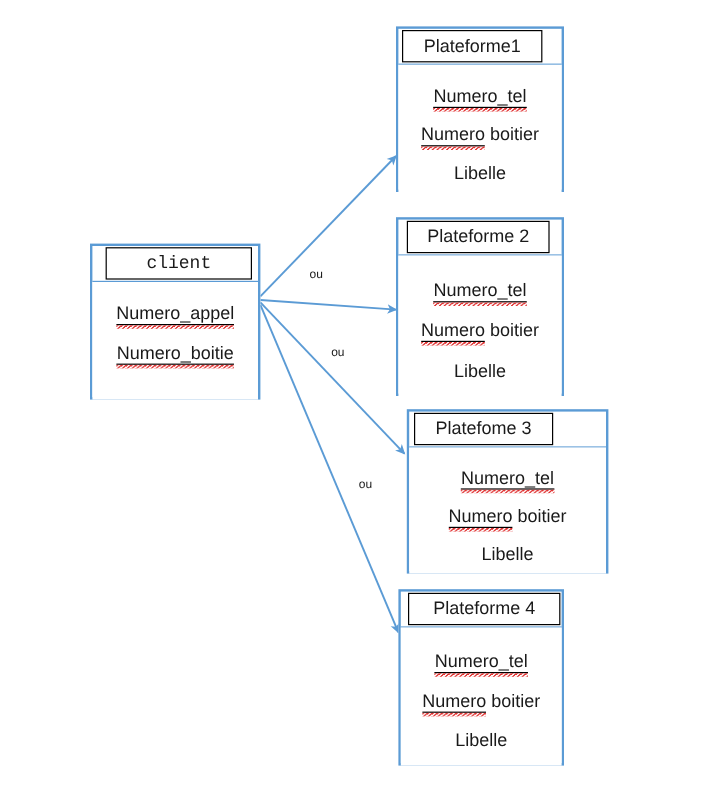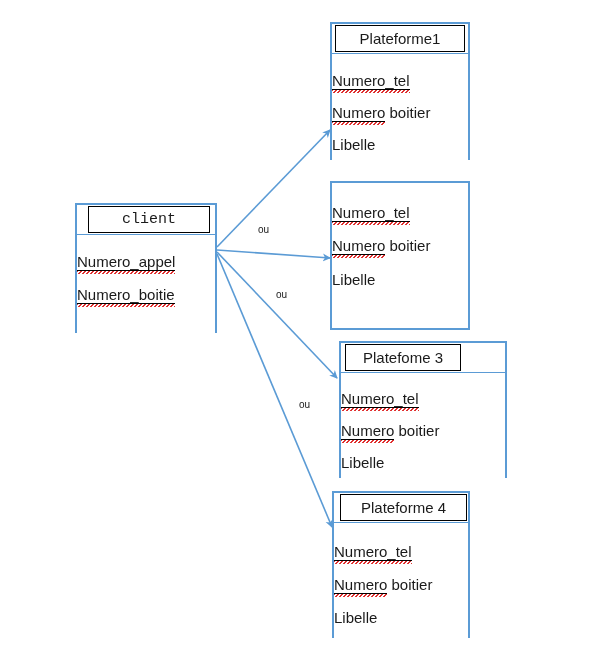--- a/index.html
+++ b/index.html
@@ -39,20 +39,21 @@
     color:#1a1a1a;
     white-space:nowrap;
     overflow:hidden;
   }
   .entity .body{
     position:relative;
     background:#ffffff;
     box-sizing:border-box;
   }
   .field{
+    text-align:center;
     font-size:15px;
     color:#1a1a1a;
     white-space:nowrap;
     position:absolute;
     left:0;right:0;
   }
   .field span.u{
     border-bottom:1px solid #000;
     padding-bottom:0px;
   }
@@ -126,36 +127,39 @@
         <span class="u sq">Numero_appel</span>
       </div>
       <div class="field" style="top:51px;">
         <span class="u sq">Numero_boitie</span>
       </div>
     </div>
   </div>
 
   <div class="entity" style="left:330px;top:22px;width:140px;height:138px;">
     <div class="hdr-wrap">
-      <div class="hdr" style="left:3px;top:1px;width:130px;">Plateforme1</div>
+      <div class="hdr" style="left:3px;top:1px;width:117px;">Plateforme1</div>
     </div>
     <div class="body" style="height:106px;">
       <div class="field" style="top:18px;">
         <span class="u sq">Numero_tel</span>
       </div>
       <div class="field" style="top:50px;">
         <span class="u sq">Numero</span><span> boitier</span>
       </div>
       <div class="field" style="top:82px;">
         <span>Libelle</span>
       </div>
     </div>
   </div>
 
   <div class="entity" style="left:330px;top:181px;width:140px;height:149px;">
+    <div class="hdr-wrap">
+      <div class="hdr" style="left:7px;top:1px;width:119px;">Plateforme 2</div>
+    </div>
     <div class="body" style="height:117px;">
       <div class="field" style="top:21px;">
         <span class="u sq">Numero_tel</span>
       </div>
       <div class="field" style="top:54px;">
         <span class="u sq">Numero</span><span> boitier</span>
       </div>
       <div class="field" style="top:88px;">
         <span>Libelle</span>
       </div>

